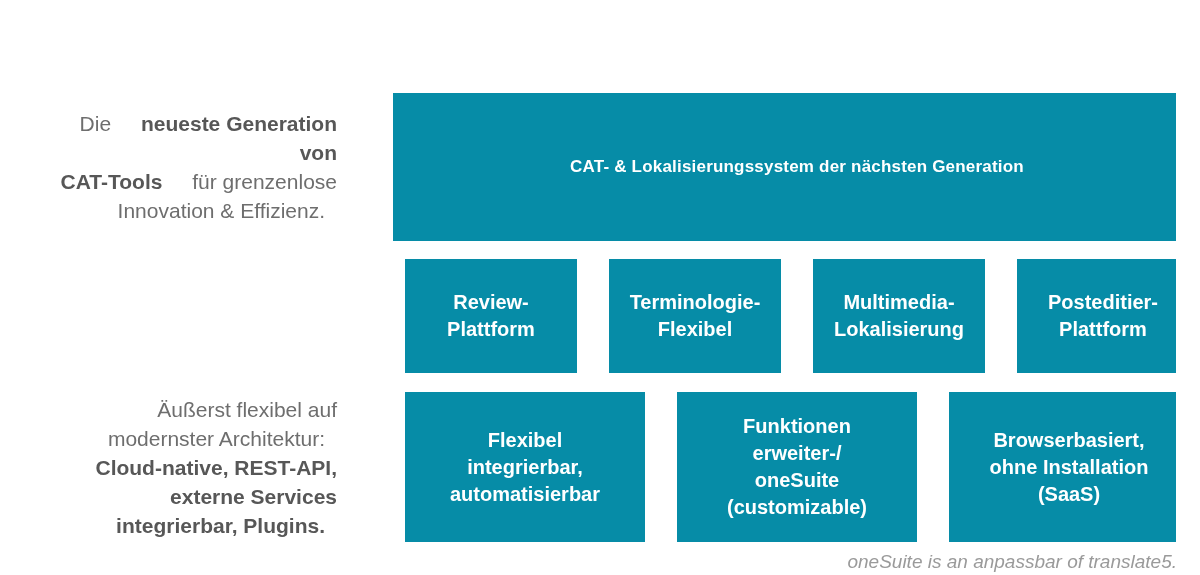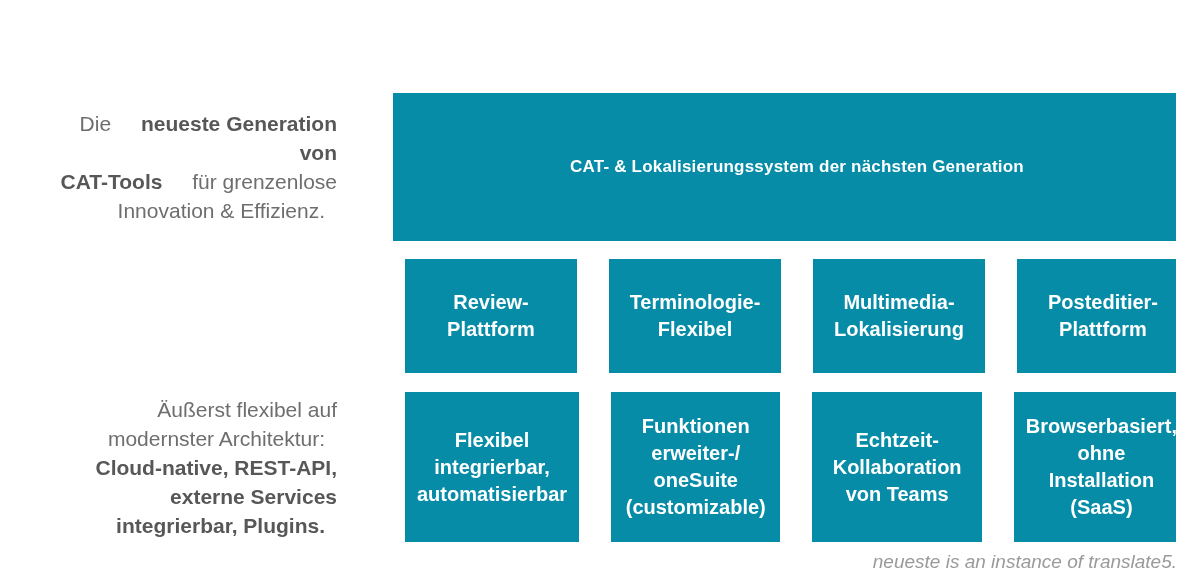--- a/index.html
+++ b/index.html
@@ -128,23 +128,20 @@
   </div>
 
   <div class="box-row row-features">
     <div class="box">Flexibel
 integrierbar,
 automatisierbar</div>
     <div class="box">Funktionen
 erweiter-/
 oneSuite
 (customizable)</div>
-    <div class="box">Echtzeit-
-Kollaboration
-von Teams</div>
     <div class="box">Browserbasiert,
 ohne Installation
 (SaaS)</div>
   </div>
 
-  <div class="footer-note">neueste is an instance of translate5.</div>
+  <div class="footer-note">oneSuite is an anpassbar of translate5.</div>
 
 </div>
 
 </body></html>

